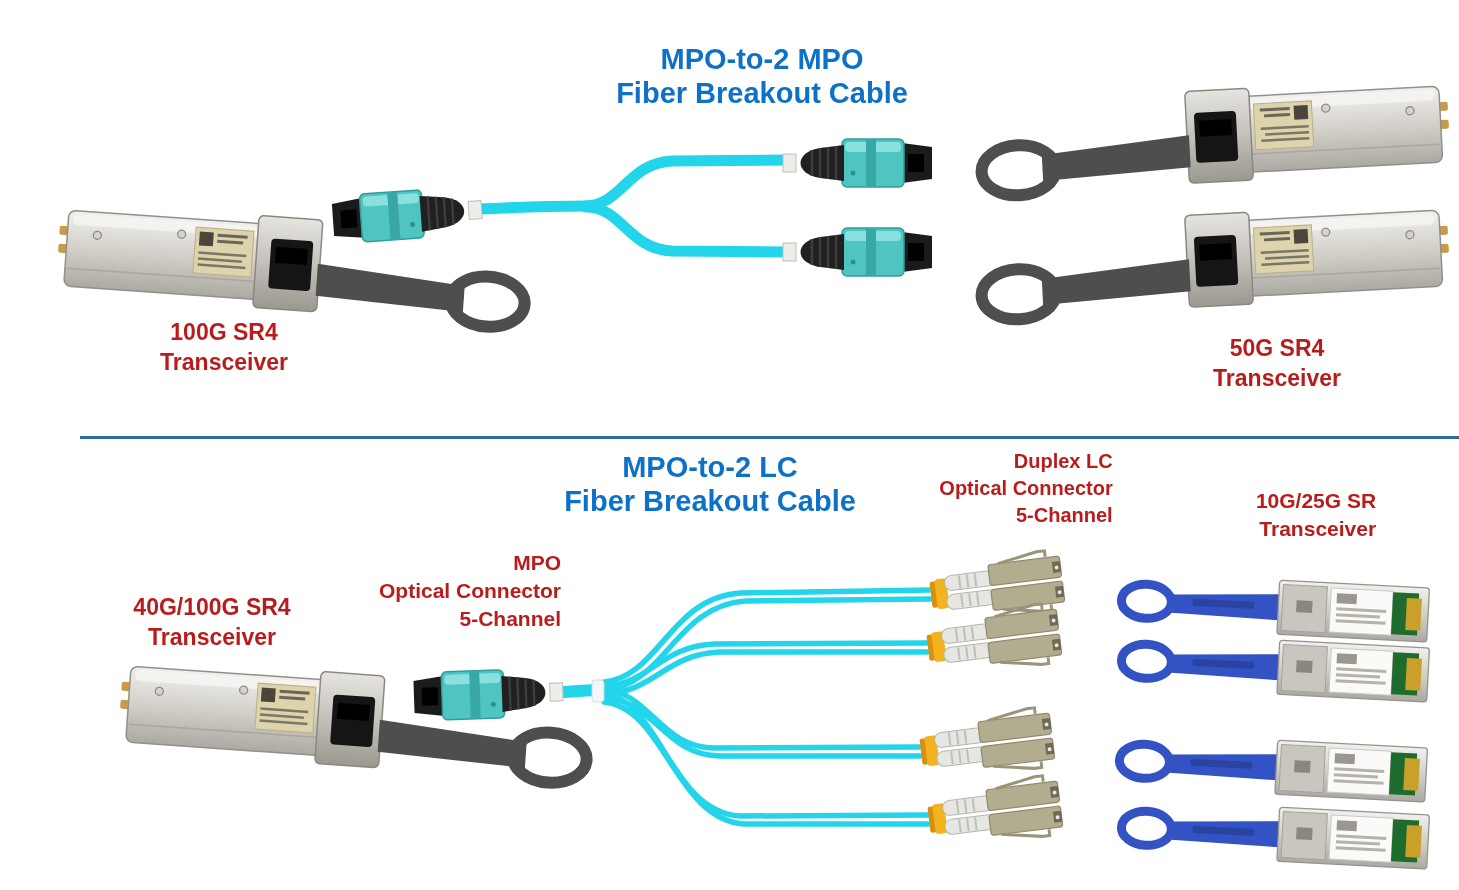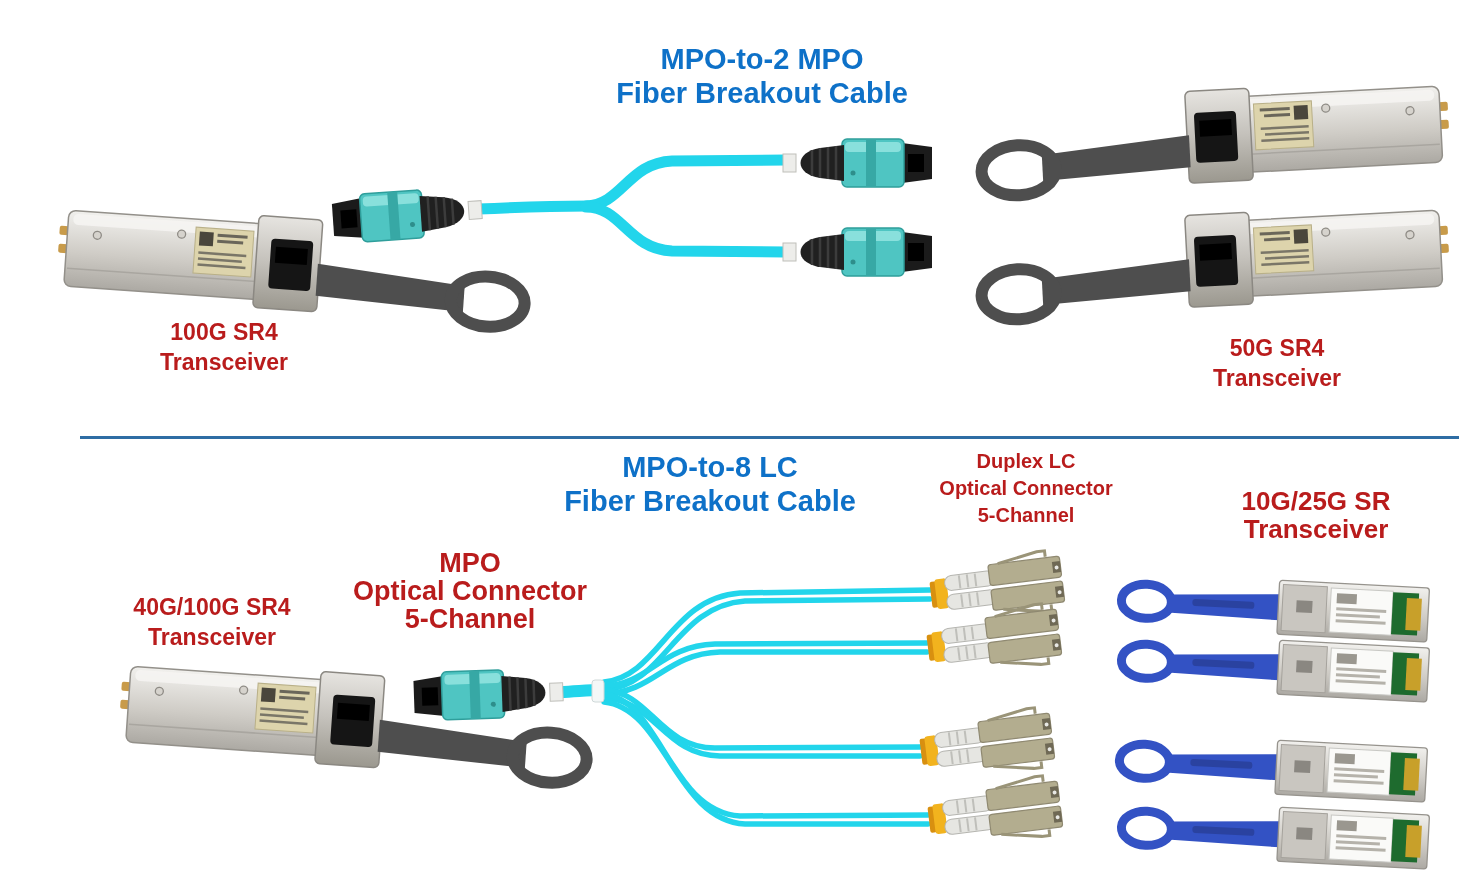--- a/index.html
+++ b/index.html
@@ -3,21 +3,21 @@
 <meta charset="utf-8">
 <style>
   html,body{margin:0;padding:0;background:#ffffff;}
   #canvas{position:relative;width:1459px;height:890px;background:#ffffff;overflow:hidden;
           font-family:"Liberation Sans", sans-serif;}
   #art{position:absolute;left:0;top:0;}
   .lbl{position:absolute;transform:translateX(-50%);text-align:center;font-weight:bold;
        white-space:nowrap;color:#b91c1c;}
   .title{color:var(--accent-blue,#0E71C8);font-size:29px;line-height:34px;}
   .big{font-size:23px;line-height:30px;}
-  .med{font-size:20px;line-height:27px;}
+  .med{font-size:20px;line-height:27px;text-align:right;}
   .divider{position:absolute;left:80px;top:436px;width:1379px;height:3px;
            background:var(--divider-blue,#2E6DA4);}
   .fiber{stroke:var(--fiber-aqua,#22D5EB);fill:none;stroke-linecap:round;}
   .trunk{stroke-width:11px;}
   .trunk2{stroke-width:12px;}
   .strand{stroke-width:5.5px;}
 </style>
 </head>
 <body>
 
@@ -157,39 +157,39 @@
     <div>100G SR4</div>
     <div>Transceiver</div>
   </div>
 
   <div class="lbl big" style="left:1277px;top:333px">
     <div>50G SR4</div>
     <div>Transceiver</div>
   </div>
 
   <div class="lbl title" style="left:710px;top:450px">
-    <div>MPO-to-8 LC</div>
+    <div>MPO-to-2 LC</div>
     <div>Fiber Breakout Cable</div>
   </div>
 
   <div class="lbl med" style="left:1026px;top:448px">
     <div>Duplex LC</div>
     <div>Optical Connector</div>
     <div>5-Channel</div>
   </div>
 
-  <div class="lbl med" style="left:1316px;top:487px;font-size:26px;line-height:28px">
+  <div class="lbl med" style="left:1316px;top:487px;font-size:21px;line-height:28px">
     <div>10G/25G SR</div>
     <div>Transceiver</div>
   </div>
 
   <div class="lbl big" style="left:212px;top:592px">
     <div>40G/100G SR4</div>
     <div>Transceiver</div>
   </div>
 
-  <div class="lbl med" style="left:470px;top:549px;font-size:27px;line-height:28px">
+  <div class="lbl med" style="left:470px;top:549px;font-size:21px;line-height:28px">
     <div>MPO</div>
     <div>Optical Connector</div>
     <div>5-Channel</div>
   </div>
 
 </div>
 
 </body></html>

